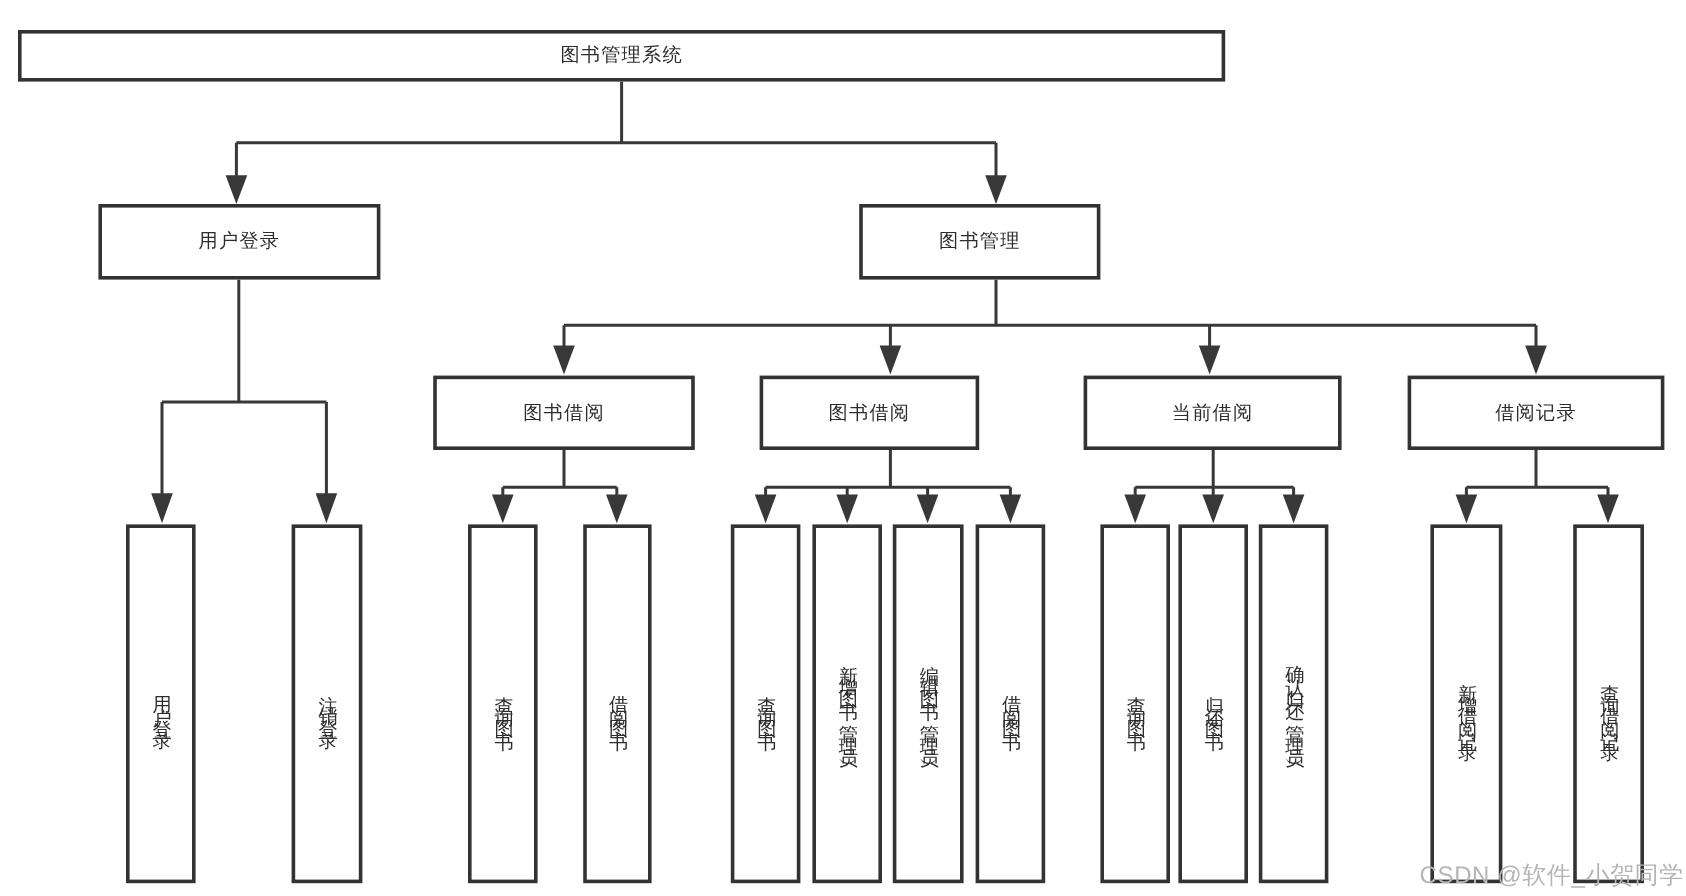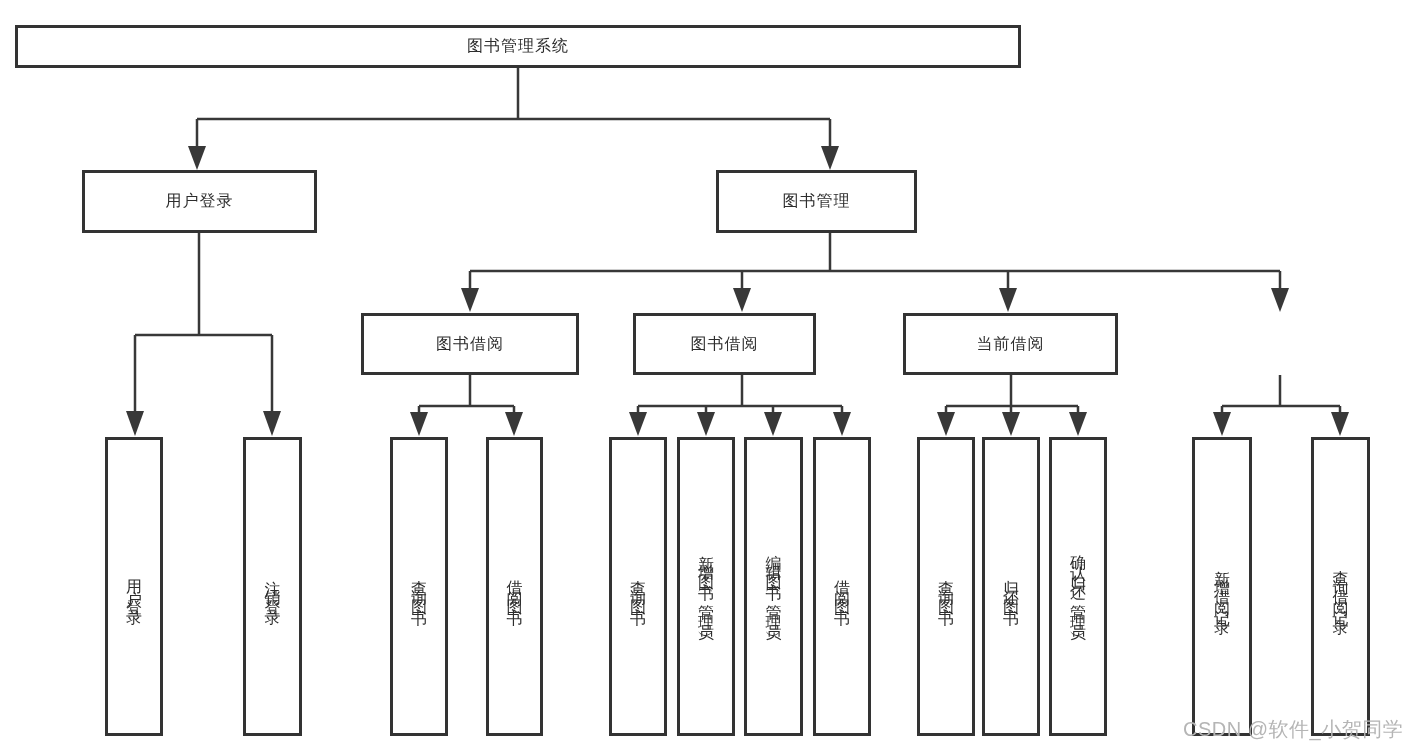--- a/index.html
+++ b/index.html
@@ -113,20 +113,23 @@
 
   <div class="box" style="left:361px;top:313px;width:218px;height:62px;">
     <span>图书借阅</span>
   </div>
   <div class="box" style="left:633px;top:313px;width:183px;height:62px;">
     <span>图书借阅</span>
   </div>
   <div class="box" style="left:903px;top:313px;width:215px;height:62px;text-align:center;">
     <span>当前借阅</span>
   </div>
+  <div class="box" style="left:1173px;top:313px;width:214px;height:62px;">
+    <span>借阅记录</span>
+  </div>
 
   <div class="box vbox" style="left:105px;top:437px;width:58px;height:299px;">
     <span class="vlabel">用户登录</span>
   </div>
   <div class="box vbox" style="left:243px;top:437px;width:59px;height:299px;">
     <span class="vlabel">注销登录</span>
   </div>
 
   <div class="box vbox" style="left:390px;top:437px;width:58px;height:299px;">
     <span class="vlabel">查询图书</span>

